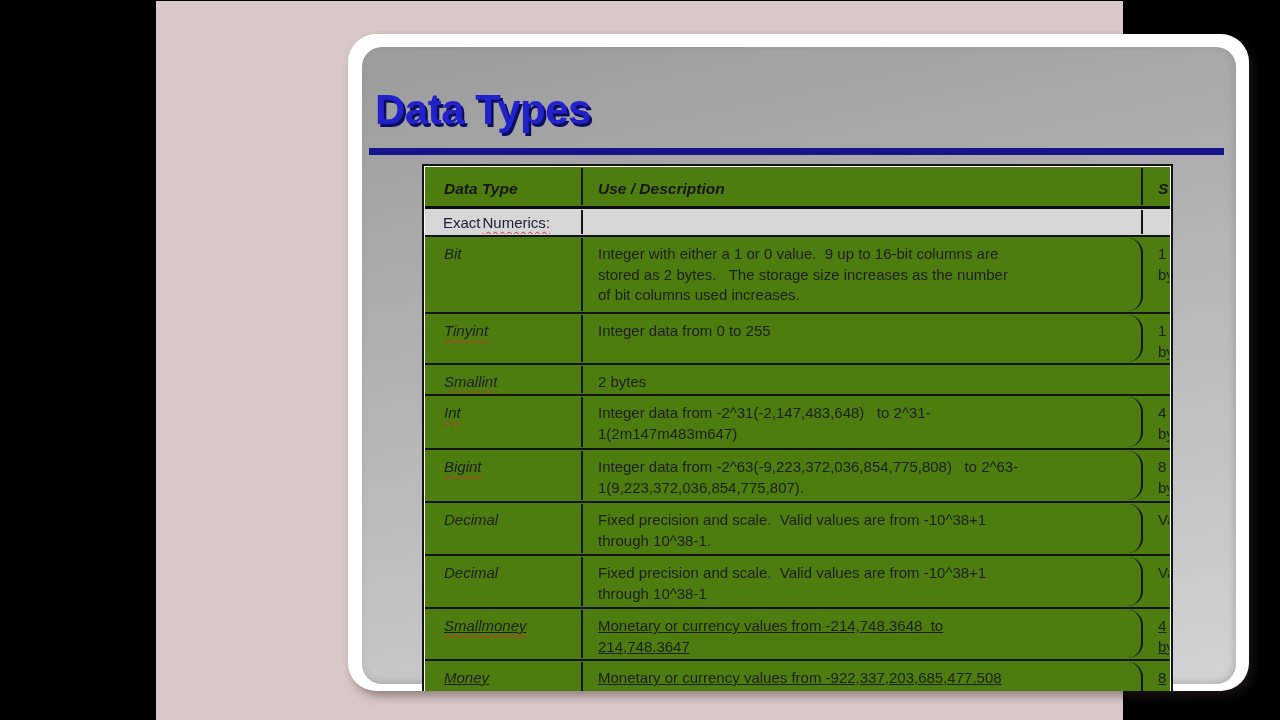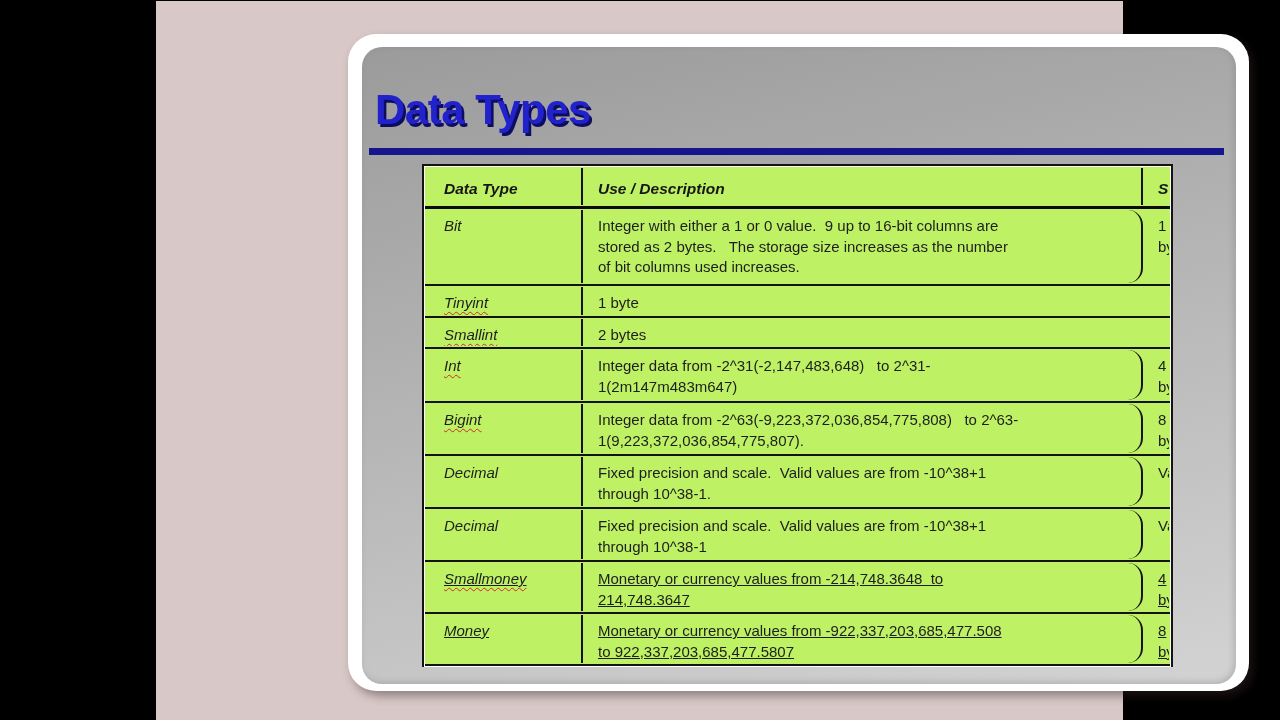--- a/index.html
+++ b/index.html
@@ -61,21 +61,21 @@
   .data-table {
     position: absolute;
     left: 74px; top: 130px;
     width: 751px;
     background: #fff;
     border: 2px solid #141414;
     border-bottom: none;
     color: #1e1e1e;
     font-size: 15px;
   }
-  .t-row { display: flex; border-bottom: 2px solid #141414; background: #bef264; }
+  .t-row { display: flex; border-bottom: 2px solid #141414; background: #4d7c0f; }
   .t-row.header-row { border-bottom: 3px solid #0c0c0c; }
   .t-row.section-row { background: #d7d7d7; }
   .cell { overflow: hidden; }
   .c1 { width: 157px; border-right: 2px solid #141414; }
   .c2 { width: 560px; border-right: 2px solid #141414; }
   .c3 { flex: 1; }
 
   .h42 { min-height: 42px; } .h28 { min-height: 28px; }
   .h77 { min-height: 77px; } .h32 { min-height: 32px; }
   .h31 { min-height: 31px; } .h54 { min-height: 54px; }
@@ -137,31 +137,40 @@
     <div class="title-rule"></div>
 
     <div class="data-table">
 
       <div class="t-row header-row h42">
         <div class="cell c1">Data Type</div>
         <div class="cell c2">Use / Description</div>
         <div class="cell c3">Storage</div>
       </div>
 
+      <div class="t-row section-row h28">
+        <div class="cell c1">
+            <span>Exact </span>
+            <span class="sq-wavy">Numerics:</span>
+          </div>
+        <div class="cell c2"></div>
+        <div class="cell c3"></div>
+      </div>
 
       <div class="t-row h77">
         <div class="cell c1 typ">Bit</div>
         <div class="cell c2 desc">Integer with either a 1 or 0 value.  9 up to 16-bit columns are
 stored as 2 bytes.   The storage size increases as the number
 of bit columns used increases.</div>
         <div class="cell c3 stor">1 byte</div>
       </div>
 
       <div class="t-row h32">
         <div class="cell c1 typ sq">Tinyint</div>
+        <div class="cell c2 desc">Integer data from 0 to 255</div>
         <div class="cell c3 stor">1 byte</div>
       </div>
 
       <div class="t-row h31">
         <div class="cell c1 typ sq">Smallint</div>
         <div class="cell c3 stor">2 bytes</div>
       </div>
 
       <div class="t-row h54">
         <div class="cell c1 typ sq">Int</div>

